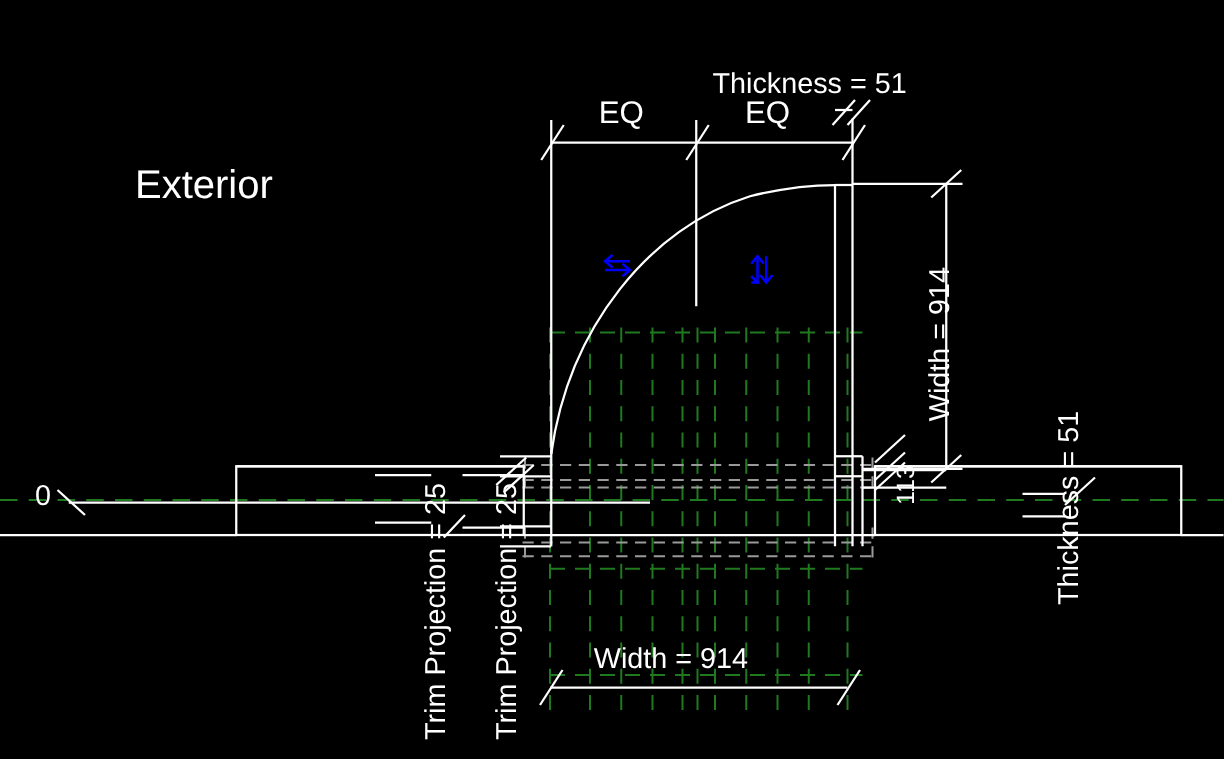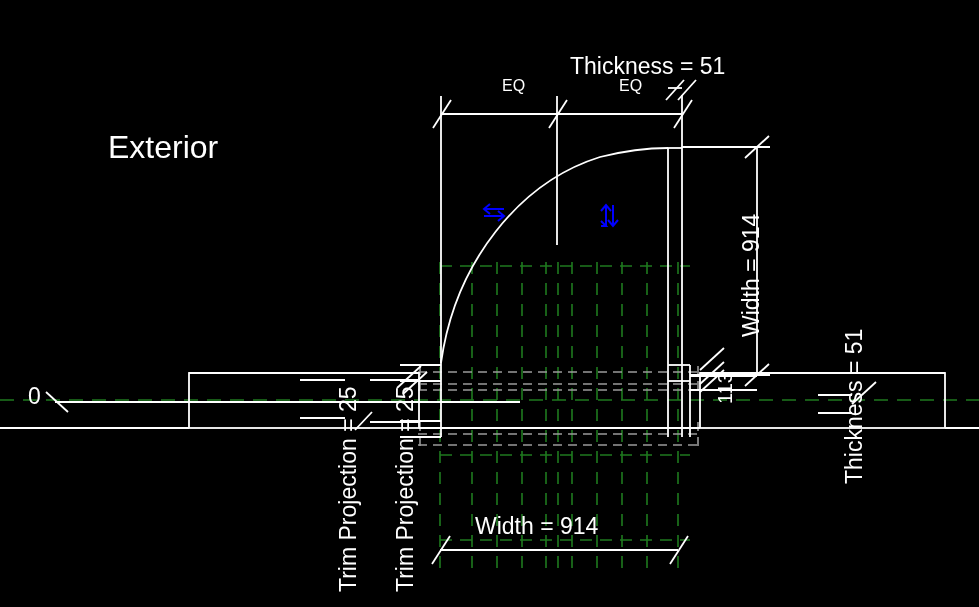--- a/index.html
+++ b/index.html
@@ -31,21 +31,21 @@
     white-space: nowrap;
     line-height: 1;
     user-select: none;
   }
   .lbl-rot {
     transform-origin: 0 0;
     transform: rotate(-90deg);
   }
   .lbl-exterior { font-size: 32px; text-align: right; }
   .lbl-dim { font-size: 23px; }
-  .lbl-eq { font-size: 16px; margin-left: 23px; }
+  .lbl-eq { font-size: 25px; }
   .lbl-small { font-size: 20px; }
   .lbl-zero { font-size: 23px; }
 </style>
 </head>
 <body>
 
 <div id="cad-canvas">
 
   <svg id="cad-svg" width="979" height="607" viewBox="0 0 979 607">
 

